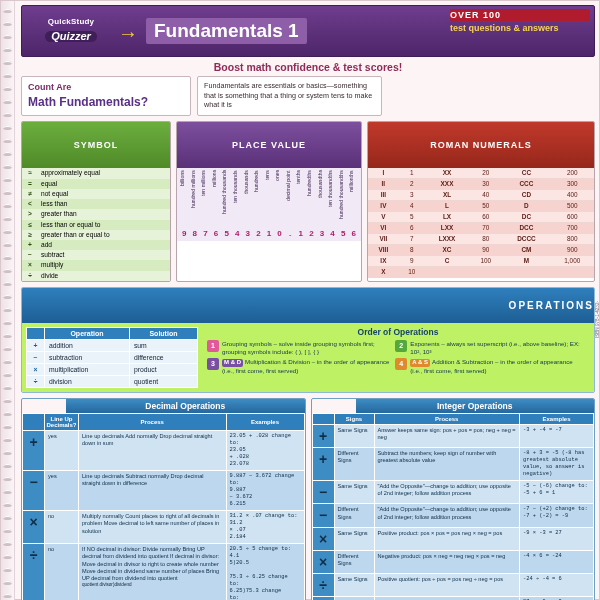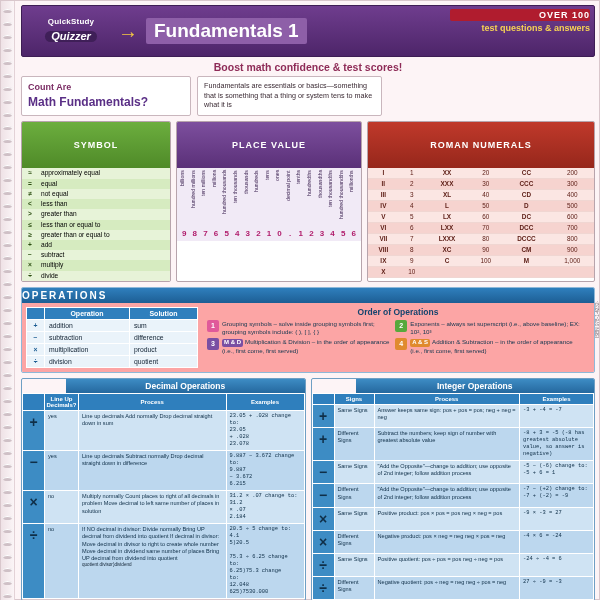--- a/index.html
+++ b/index.html
@@ -61,21 +61,21 @@
     font-size:30px; font-weight:bold; color:#ffffff;
     font-style:italic; letter-spacing:-.5px;
     text-shadow:1px 1px 0 #2d1340;
   }
   .title-sub {
     font-size:19px; color:#ffffff; font-weight:bold;
     background:#8e5fa8; padding:2px 8px; margin-left:6px; border-radius:2px;
   }
   .badge {
     position:absolute; right:4px; top:3px; width:140px; height:46px;
-    text-align:right; color:#fff;
+    text-align:left; color:#fff;
   }
   .badge .b1 {
     background:#b01c2e; font-size:9px; font-weight:bold; letter-spacing:1px;
     border-radius:2px; padding:1px 0;
   }
   .badge .b2 { font-size:9px; font-weight:bold; color:#f7d354; margin-top:2px; line-height:1.15;}
 
   .tagline {
     text-align:center; color:#8e2b57; font-weight:bold; font-size:10.5px;
     margin:4px 0 3px 0;
@@ -132,24 +132,24 @@
   .rom td { border-bottom:1px solid #f0d6d2; }
   .rom tr:nth-child(odd) td { background:#fbe6e3; }
   .rom tr:nth-child(even) td { background:#f6d3cf; }
   .rom td { text-align:center; font-size:6.4px; color:#5a1a12; }
   .rom td.v { font-weight:bold; }
 
   
   .ops { margin:0 6px 5px 6px; border:1px solid #8fb8d8; border-radius:2px; overflow:hidden;}
   .ops-hd {
     background:linear-gradient(180deg,#2f7fbd,#1d5e94);
-    color:#fff; text-align:left; font-size:10px; font-weight:bold; letter-spacing:2px;
-    padding:2px 0;
-  }
-  .ops-body { display:flex; background:#fca5a5; }
+    color:#fff; text-align:right; font-size:10px; font-weight:bold; letter-spacing:2px;
+    padding:12px 0;
+  }
+  .ops-body { display:flex; background:#bef264; }
   .ops-left { width:180px; padding:4px; }
   .ops-left table { width:100%; border-collapse:collapse; font-size:6.8px; }
   .ops-left th {
     background:#2f7fbd; color:#fff; font-size:7px; padding:2px; border:1px solid #fff;
   }
   .ops-left td { background:#eaf3fa; border:1px solid #fff; padding:2px 4px; color:#123; }
   .ops-left td.sign { text-align:center; font-weight:bold; color:#1d5e94; width:18px; }
   .ops-right { flex:1; padding:4px 5px; }
   .ops-right h4 {
     margin:0 0 3px 0; font-size:8.5px; color:#14446e; text-align:center; font-weight:bold;

